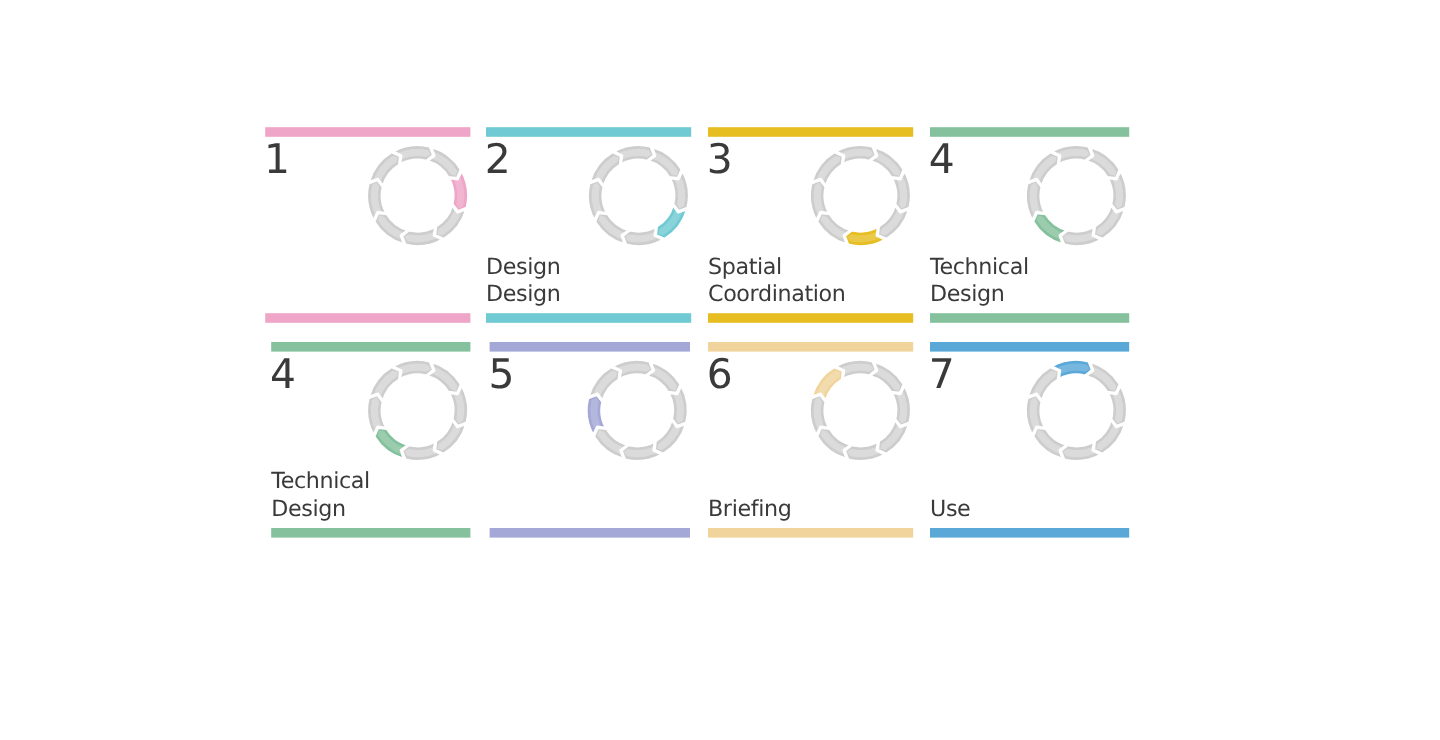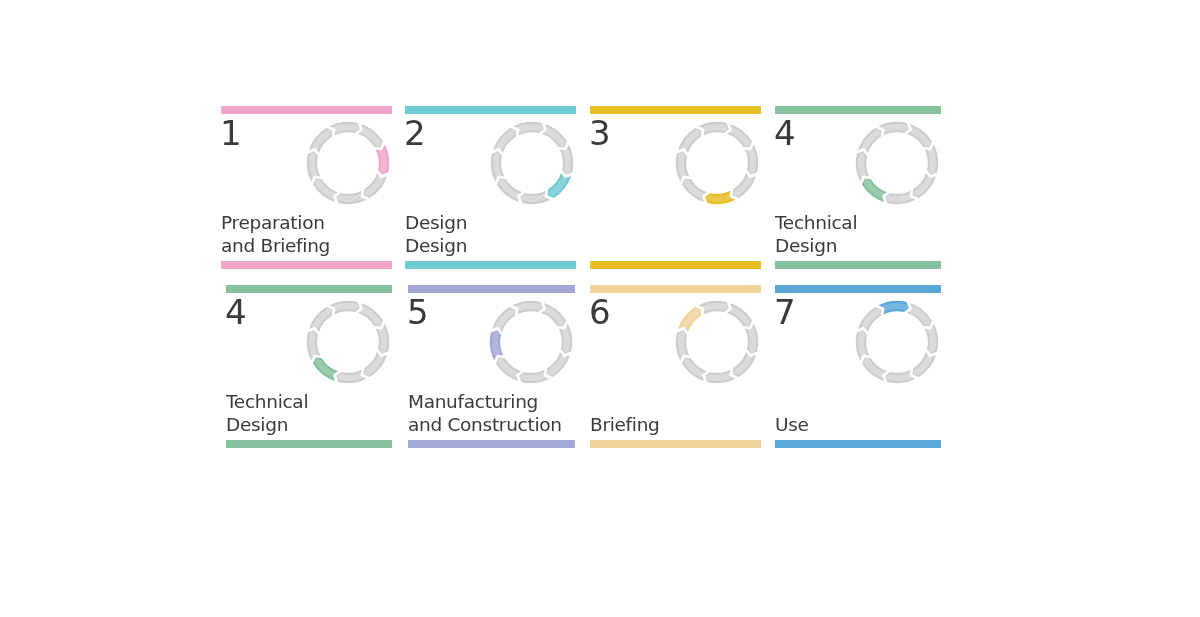--- a/index.html
+++ b/index.html
@@ -33,21 +33,20 @@
         <path d="M62.58,79.81 A39,39 0 0 1 36.36,83.03 L33.99,79.28 L37.69,77.18 A33,33 0 0 0 59.88,74.46 L58.37,78.43 Z" fill="#ffffff" opacity="0.28"></path>
         <path d="M33.28,85.33 A42,42 0 0 1 9.07,66.76 L12.16,59.76 L19.34,60.54 A30,30 0 0 0 36.63,73.81 L30.82,78.09 Z" fill="#cdcdcd" stroke="#ffffff" stroke-width="1.6" stroke-linejoin="round"></path>
         <path d="M32.82,82.05 A39,39 0 0 1 12.00,65.78 L12.98,61.46 L17.08,62.58 A33,33 0 0 0 34.69,76.35 L30.82,78.09 Z" fill="#ffffff" opacity="0.28"></path>
         <path d="M8.20,65.23 A42,42 0 0 1 4.21,34.98 L11.35,32.22 L15.87,37.84 A30,30 0 0 0 18.71,59.45 L11.57,58.37 Z" fill="#cdcdcd" stroke="#ffffff" stroke-width="1.6" stroke-linejoin="round"></path>
         <path d="M10.19,62.58 A39,39 0 0 1 6.97,36.36 L10.72,33.99 L12.82,37.69 A33,33 0 0 0 15.54,59.88 L11.57,58.37 Z" fill="#ffffff" opacity="0.28"></path>
         <path d="M4.67,33.28 A42,42 0 0 1 23.24,9.07 L30.24,12.16 L29.46,19.34 A30,30 0 0 0 16.19,36.63 L11.91,30.82 Z" fill="#cdcdcd" stroke="#ffffff" stroke-width="1.6" stroke-linejoin="round"></path>
         <path d="M7.95,32.82 A39,39 0 0 1 24.22,12.00 L28.54,12.98 L27.42,17.08 A33,33 0 0 0 13.65,34.69 L11.91,30.82 Z" fill="#ffffff" opacity="0.28"></path>
         <path d="M24.77,8.20 A42,42 0 0 1 55.02,4.21 L57.78,11.35 L52.16,15.87 A30,30 0 0 0 30.55,18.71 L31.63,11.57 Z" fill="#cdcdcd" stroke="#ffffff" stroke-width="1.6" stroke-linejoin="round"></path>
         <path d="M27.42,10.19 A39,39 0 0 1 53.64,6.97 L56.01,10.72 L52.31,12.82 A33,33 0 0 0 30.12,15.54 L31.63,11.57 Z" fill="#ffffff" opacity="0.28"></path>
       </svg>
-      <div class="title"><div>Preparation</div><div>and Briefing</div></div>
       <div class="bar bottom" style="background: rgb(238, 165, 200);"></div>
     </div>
     <div class="card" style="left: 405px; top: 106px; width: 171px; height: 163px;">
       <div class="bar top" style="background: rgb(111, 202, 211);"></div>
       <div class="num">2</div>
       <svg class="ring" width="90" height="90" viewBox="0 0 90 90" style="right: -1px; top: 12px;">
         <path d="M56.72,4.67 A42,42 0 0 1 80.93,23.24 L77.84,30.24 L70.66,29.46 A30,30 0 0 0 53.37,16.19 L59.18,11.91 Z" fill="#cdcdcd" stroke="#ffffff" stroke-width="1.6" stroke-linejoin="round"></path>
         <path d="M57.18,7.95 A39,39 0 0 1 78.00,24.22 L77.02,28.54 L72.92,27.42 A33,33 0 0 0 55.31,13.65 L59.18,11.91 Z" fill="#ffffff" opacity="0.28"></path>
         <path d="M81.80,24.77 A42,42 0 0 1 85.79,55.02 L78.65,57.78 L74.13,52.16 A30,30 0 0 0 71.29,30.55 L78.43,31.63 Z" fill="#cdcdcd" stroke="#ffffff" stroke-width="1.6" stroke-linejoin="round"></path>
         <path d="M79.81,27.42 A39,39 0 0 1 83.03,53.64 L79.28,56.01 L77.18,52.31 A33,33 0 0 0 74.46,30.12 L78.43,31.63 Z" fill="#ffffff" opacity="0.28"></path>
@@ -81,20 +80,21 @@
         <path d="M62.58,79.81 A39,39 0 0 1 36.36,83.03 L33.99,79.28 L37.69,77.18 A33,33 0 0 0 59.88,74.46 L58.37,78.43 Z" fill="#ffffff" opacity="0.18"></path>
         <path d="M33.28,85.33 A42,42 0 0 1 9.07,66.76 L12.16,59.76 L19.34,60.54 A30,30 0 0 0 36.63,73.81 L30.82,78.09 Z" fill="#cdcdcd" stroke="#ffffff" stroke-width="1.6" stroke-linejoin="round"></path>
         <path d="M32.82,82.05 A39,39 0 0 1 12.00,65.78 L12.98,61.46 L17.08,62.58 A33,33 0 0 0 34.69,76.35 L30.82,78.09 Z" fill="#ffffff" opacity="0.28"></path>
         <path d="M8.20,65.23 A42,42 0 0 1 4.21,34.98 L11.35,32.22 L15.87,37.84 A30,30 0 0 0 18.71,59.45 L11.57,58.37 Z" fill="#cdcdcd" stroke="#ffffff" stroke-width="1.6" stroke-linejoin="round"></path>
         <path d="M10.19,62.58 A39,39 0 0 1 6.97,36.36 L10.72,33.99 L12.82,37.69 A33,33 0 0 0 15.54,59.88 L11.57,58.37 Z" fill="#ffffff" opacity="0.28"></path>
         <path d="M4.67,33.28 A42,42 0 0 1 23.24,9.07 L30.24,12.16 L29.46,19.34 A30,30 0 0 0 16.19,36.63 L11.91,30.82 Z" fill="#cdcdcd" stroke="#ffffff" stroke-width="1.6" stroke-linejoin="round"></path>
         <path d="M7.95,32.82 A39,39 0 0 1 24.22,12.00 L28.54,12.98 L27.42,17.08 A33,33 0 0 0 13.65,34.69 L11.91,30.82 Z" fill="#ffffff" opacity="0.28"></path>
         <path d="M24.77,8.20 A42,42 0 0 1 55.02,4.21 L57.78,11.35 L52.16,15.87 A30,30 0 0 0 30.55,18.71 L31.63,11.57 Z" fill="#cdcdcd" stroke="#ffffff" stroke-width="1.6" stroke-linejoin="round"></path>
         <path d="M27.42,10.19 A39,39 0 0 1 53.64,6.97 L56.01,10.72 L52.31,12.82 A33,33 0 0 0 30.12,15.54 L31.63,11.57 Z" fill="#ffffff" opacity="0.28"></path>
       </svg>
+      <div class="title"><div>Spatial</div><div>Coordination</div></div>
       <div class="bar bottom" style="background: rgb(230, 190, 34);"></div>
     </div>
     <div class="card" style="left: 775px; top: 106px; width: 166px; height: 163px;">
       <div class="bar top" style="background: rgb(132, 193, 156);"></div>
       <div class="num">4</div>
       <svg class="ring" width="90" height="90" viewBox="0 0 90 90" style="right: -1px; top: 12px;">
         <path d="M56.72,4.67 A42,42 0 0 1 80.93,23.24 L77.84,30.24 L70.66,29.46 A30,30 0 0 0 53.37,16.19 L59.18,11.91 Z" fill="#cdcdcd" stroke="#ffffff" stroke-width="1.6" stroke-linejoin="round"></path>
         <path d="M57.18,7.95 A39,39 0 0 1 78.00,24.22 L77.02,28.54 L72.92,27.42 A33,33 0 0 0 55.31,13.65 L59.18,11.91 Z" fill="#ffffff" opacity="0.28"></path>
         <path d="M81.80,24.77 A42,42 0 0 1 85.79,55.02 L78.65,57.78 L74.13,52.16 A30,30 0 0 0 71.29,30.55 L78.43,31.63 Z" fill="#cdcdcd" stroke="#ffffff" stroke-width="1.6" stroke-linejoin="round"></path>
         <path d="M79.81,27.42 A39,39 0 0 1 83.03,53.64 L79.28,56.01 L77.18,52.31 A33,33 0 0 0 74.46,30.12 L78.43,31.63 Z" fill="#ffffff" opacity="0.28"></path>
@@ -152,21 +152,20 @@
         <path d="M62.58,79.81 A39,39 0 0 1 36.36,83.03 L33.99,79.28 L37.69,77.18 A33,33 0 0 0 59.88,74.46 L58.37,78.43 Z" fill="#ffffff" opacity="0.28"></path>
         <path d="M33.28,85.33 A42,42 0 0 1 9.07,66.76 L12.16,59.76 L19.34,60.54 A30,30 0 0 0 36.63,73.81 L30.82,78.09 Z" fill="#cdcdcd" stroke="#ffffff" stroke-width="1.6" stroke-linejoin="round"></path>
         <path d="M32.82,82.05 A39,39 0 0 1 12.00,65.78 L12.98,61.46 L17.08,62.58 A33,33 0 0 0 34.69,76.35 L30.82,78.09 Z" fill="#ffffff" opacity="0.28"></path>
         <path d="M8.20,65.23 A42,42 0 0 1 4.21,34.98 L11.35,32.22 L15.87,37.84 A30,30 0 0 0 18.71,59.45 L11.57,58.37 Z" fill="#a3a8d6" stroke="#ffffff" stroke-width="1.6" stroke-linejoin="round"></path>
         <path d="M10.19,62.58 A39,39 0 0 1 6.97,36.36 L10.72,33.99 L12.82,37.69 A33,33 0 0 0 15.54,59.88 L11.57,58.37 Z" fill="#ffffff" opacity="0.18"></path>
         <path d="M4.67,33.28 A42,42 0 0 1 23.24,9.07 L30.24,12.16 L29.46,19.34 A30,30 0 0 0 16.19,36.63 L11.91,30.82 Z" fill="#cdcdcd" stroke="#ffffff" stroke-width="1.6" stroke-linejoin="round"></path>
         <path d="M7.95,32.82 A39,39 0 0 1 24.22,12.00 L28.54,12.98 L27.42,17.08 A33,33 0 0 0 13.65,34.69 L11.91,30.82 Z" fill="#ffffff" opacity="0.28"></path>
         <path d="M24.77,8.20 A42,42 0 0 1 55.02,4.21 L57.78,11.35 L52.16,15.87 A30,30 0 0 0 30.55,18.71 L31.63,11.57 Z" fill="#cdcdcd" stroke="#ffffff" stroke-width="1.6" stroke-linejoin="round"></path>
         <path d="M27.42,10.19 A39,39 0 0 1 53.64,6.97 L56.01,10.72 L52.31,12.82 A33,33 0 0 0 30.12,15.54 L31.63,11.57 Z" fill="#ffffff" opacity="0.28"></path>
       </svg>
-      <div class="title"><div>Manufacturing</div><div>and Construction</div></div>
       <div class="bar bottom" style="background: rgb(163, 168, 214);"></div>
     </div>
     <div class="card" style="left: 590px; top: 285px; width: 171px; height: 163px;">
       <div class="bar top" style="background: rgb(240, 212, 155);"></div>
       <div class="num">6</div>
       <svg class="ring" width="90" height="90" viewBox="0 0 90 90" style="right: -1px; top: 12px;">
         <path d="M56.72,4.67 A42,42 0 0 1 80.93,23.24 L77.84,30.24 L70.66,29.46 A30,30 0 0 0 53.37,16.19 L59.18,11.91 Z" fill="#cdcdcd" stroke="#ffffff" stroke-width="1.6" stroke-linejoin="round"></path>
         <path d="M57.18,7.95 A39,39 0 0 1 78.00,24.22 L77.02,28.54 L72.92,27.42 A33,33 0 0 0 55.31,13.65 L59.18,11.91 Z" fill="#ffffff" opacity="0.28"></path>
         <path d="M81.80,24.77 A42,42 0 0 1 85.79,55.02 L78.65,57.78 L74.13,52.16 A30,30 0 0 0 71.29,30.55 L78.43,31.63 Z" fill="#cdcdcd" stroke="#ffffff" stroke-width="1.6" stroke-linejoin="round"></path>
         <path d="M79.81,27.42 A39,39 0 0 1 83.03,53.64 L79.28,56.01 L77.18,52.31 A33,33 0 0 0 74.46,30.12 L78.43,31.63 Z" fill="#ffffff" opacity="0.28"></path>

